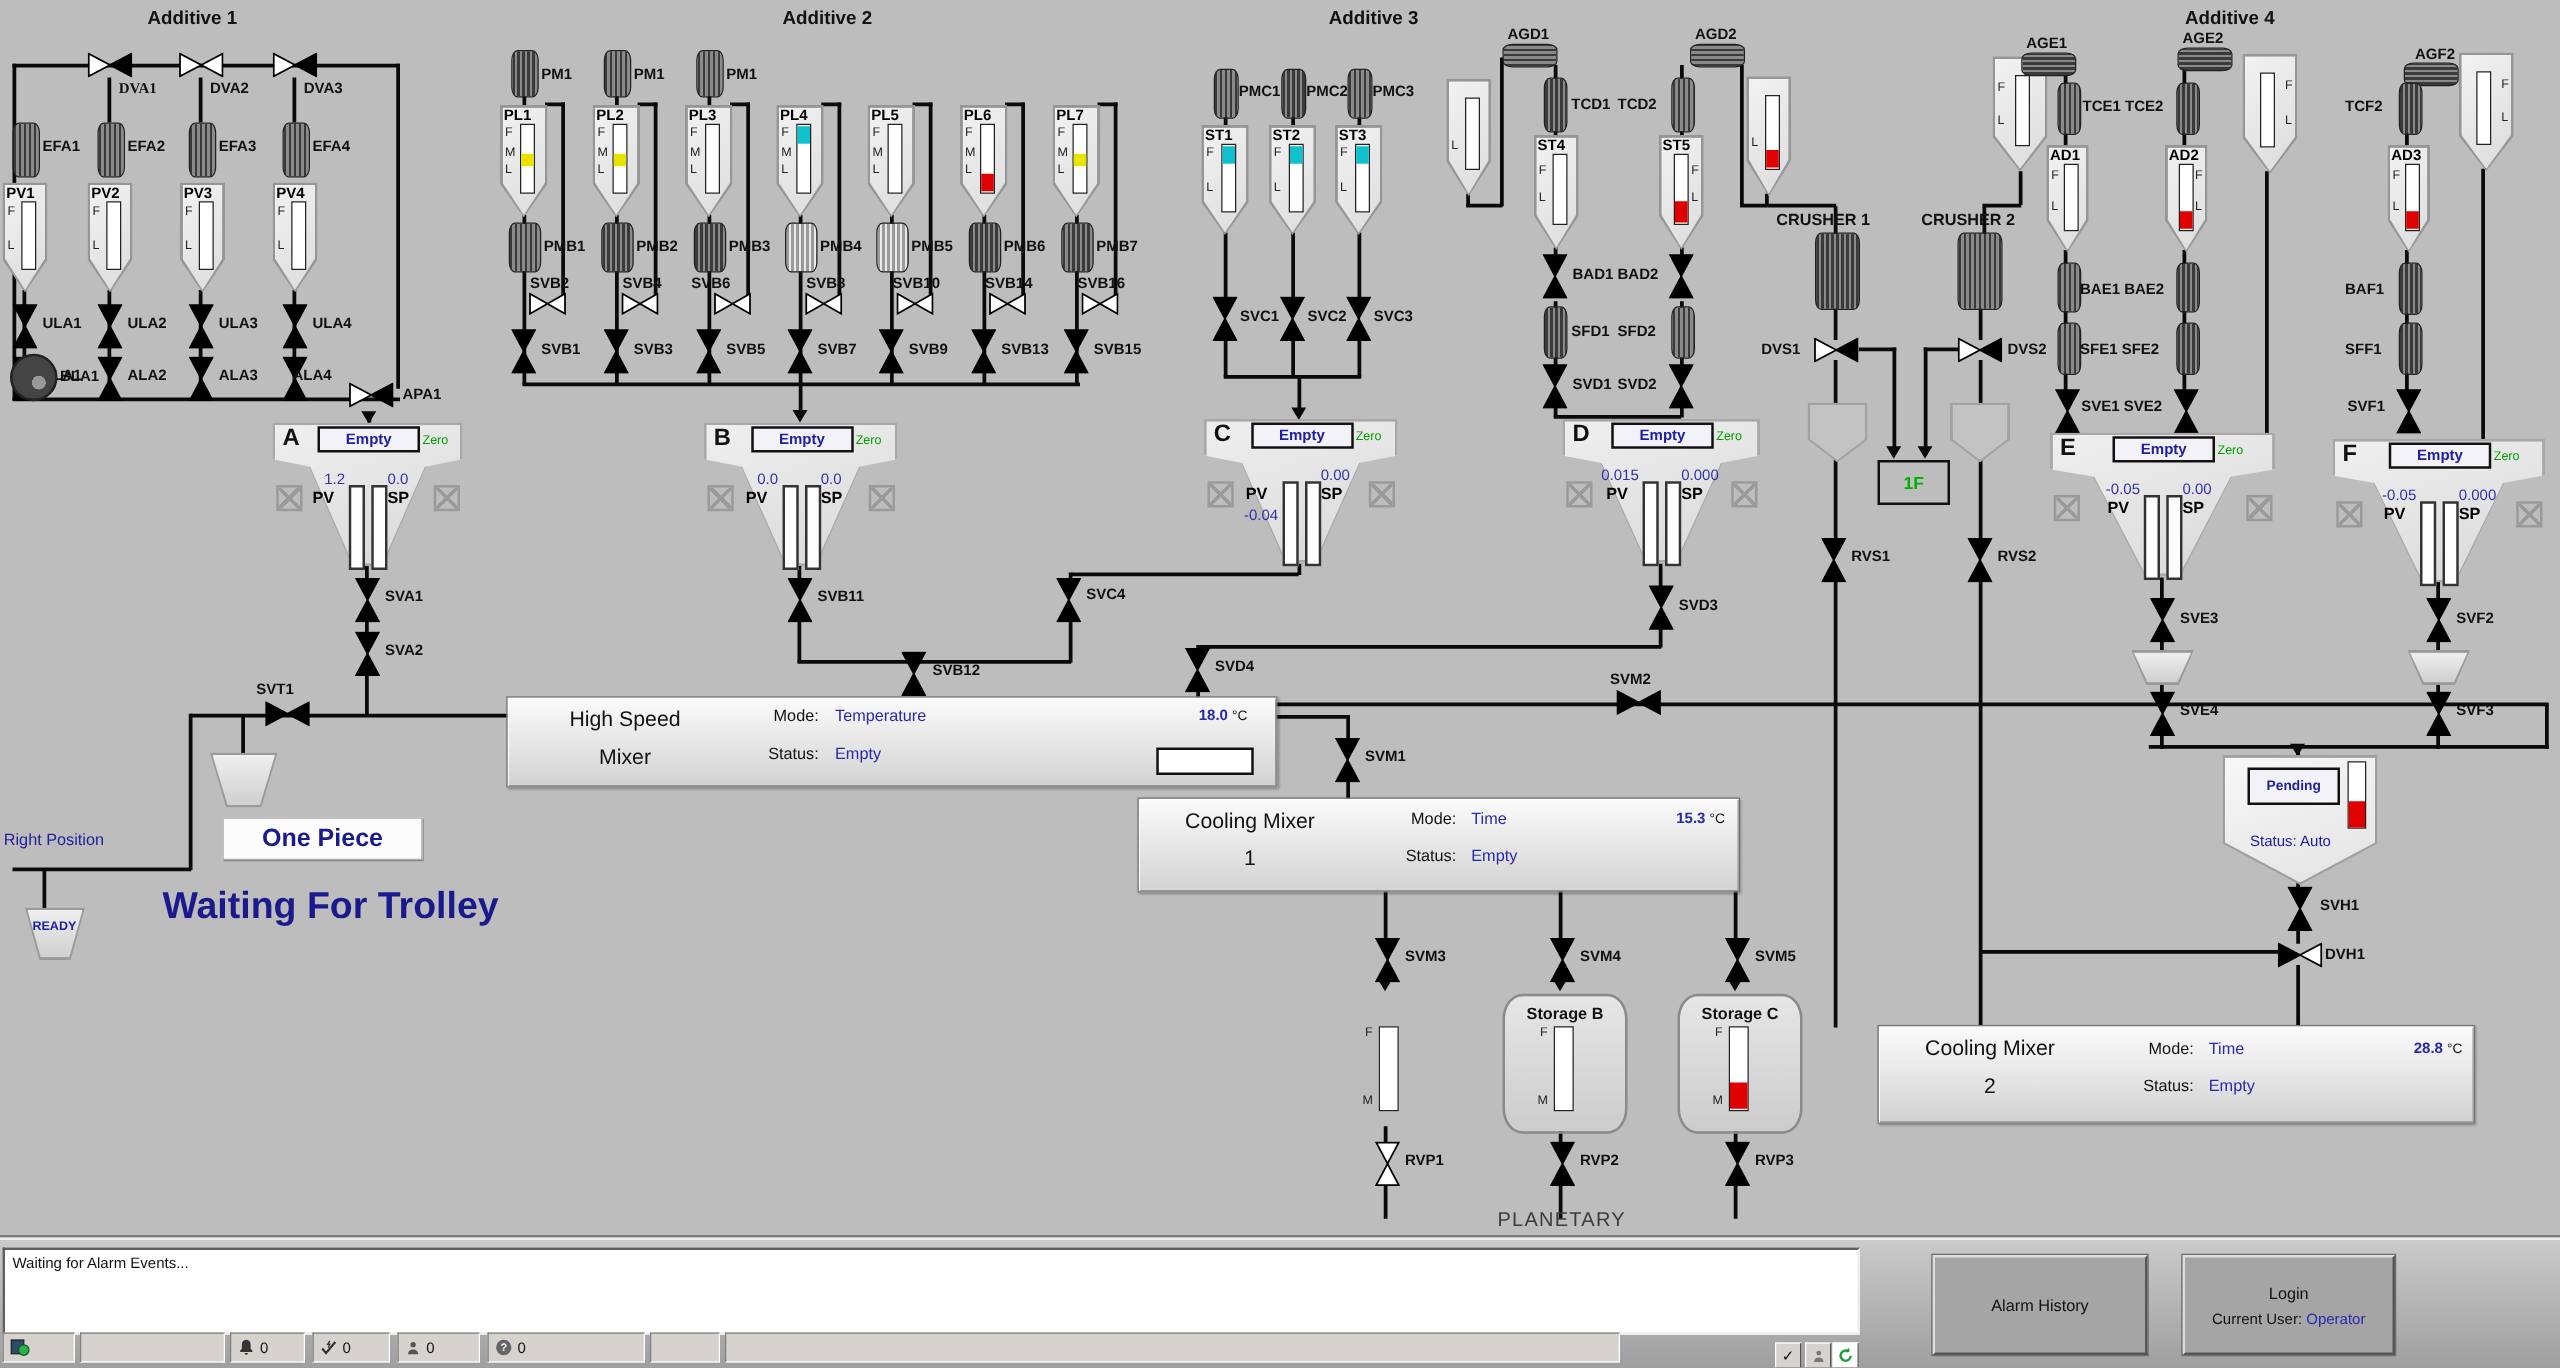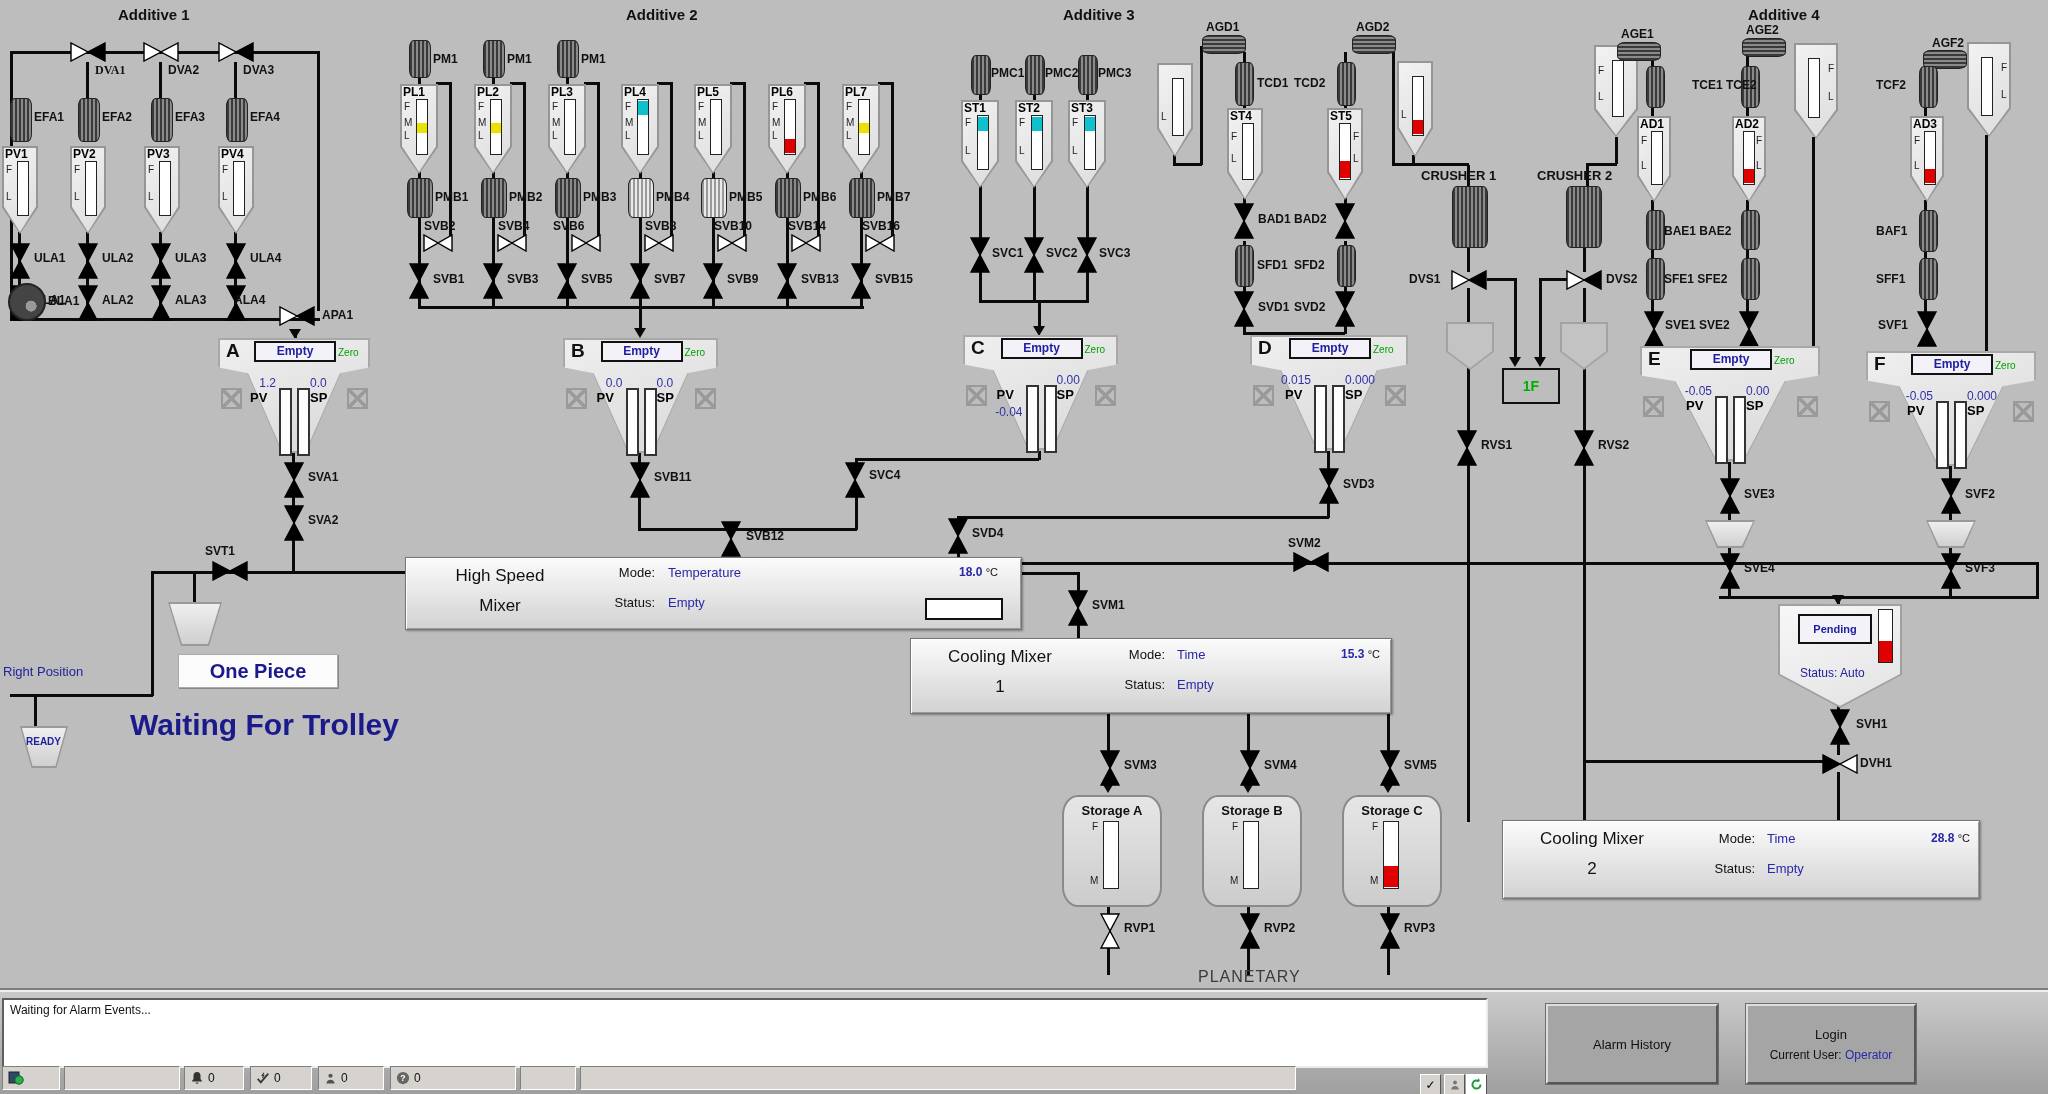--- a/index.html
+++ b/index.html
@@ -867,21 +867,21 @@
     <div class="motor-v" style="position: absolute; left: 1566px; top: 186px; width: 34px; height: 60px;"></div>
     <div class="blower" style="position: absolute; left: 8px; top: 283px; width: 34px; height: 34px;"></div>
     <div class="lbl" style="position: absolute; left: 48px; top: 294px;">BLA1</div>
     <div class="onefbox" style="position: absolute; left: 1502px; top: 368px; width: 54px; height: 32px; line-height: 32px;">1F</div>
     <div class="title" style="position: absolute; left: 118px; top: 6px;">Additive 1</div>
     <div class="title" style="position: absolute; left: 626px; top: 6px;">Additive 2</div>
     <div class="title" style="position: absolute; left: 1063px; top: 6px;">Additive 3</div>
     <div class="title" style="position: absolute; left: 1748px; top: 6px;">Additive 4</div>
     <div class="crusher" style="position: absolute; left: 1421px; top: 168px;">CRUSHER 1</div>
     <div class="crusher" style="position: absolute; left: 1537px; top: 168px;">CRUSHER 2</div>
-    <div class="lbl" style="position: absolute; left: 1666px; top: 78px; margin-left: 26px;">TCE1 TCE2</div>
+    <div class="lbl" style="position: absolute; left: 1666px; top: 78px;">TCE1 TCE2</div>
     <div class="lbl" style="position: absolute; left: 1664px; top: 224px;">BAE1 BAE2</div>
     <div class="lbl" style="position: absolute; left: 1664px; top: 272px;">SFE1 SFE2</div>
     <div class="lbl" style="position: absolute; left: 1665px; top: 318px;">SVE1 SVE2</div>
     <div class="lbl" style="position: absolute; left: 1878px; top: 318px;">SVF1</div>
     <div class="planetary" style="position: absolute; left: 1198px; top: 968px;">PLANETARY</div>
     <div class="rp" style="position: absolute; left: 3px; top: 664px;">Right Position</div>
     <div class="wft" style="position: absolute; left: 130px; top: 708px;">Waiting For Trolley</div>
     <div class="whO" style="position: absolute; left: 218px; top: 338px; width: 152px; height: 115px;"></div>
     <div class="whI" style="position: absolute; left: 220px; top: 340px; width: 148px; height: 111px;"></div>
     <div class="whLetter" style="position: absolute; left: 226px; top: 340px;">A</div>
@@ -985,23 +985,20 @@
     <div class="mlabel" style="position: absolute; left: 1670px; top: 861px;">Status:</div>
     <div class="mval" style="position: absolute; left: 1767px; top: 861px;">Empty</div>
     <div class="mtemp" style="position: absolute; left: 1890px; top: 831px;">28.8 <span class="u">°C</span></div>
     <div class="pendO" style="position: absolute; left: 1778px; top: 604px; width: 124px; height: 104px;"></div>
     <div class="pendI" style="position: absolute; left: 1780px; top: 606px; width: 120px; height: 100px;"></div>
     <div class="whStatus" style="position: absolute; left: 1798px; top: 614px; width: 70px; height: 26px; line-height: 26px; font-size: 11px;">Pending</div>
     <div class="hbar" style="position: absolute; left: 1878px; top: 609px; width: 13px; height: 52px;">
       <div class="hseg" style="top: 60%; height: 40%; background: rgb(224, 0, 0);"></div>
     </div>
     <div style="position: absolute; left: 1800px; top: 666px; font-size: 12px; color: rgb(32, 32, 160);">Status: Auto</div>
-    <div class="stank" style="position: absolute; left: 1062px; top: 795px; width: 96px; height: 108px;">
-      <div class="stname">Storage A</div>
-    </div>
     <div class="hbar" style="position: absolute; left: 1103px; top: 821px; width: 14px; height: 66px;"></div>
     <div class="hlet" style="position: absolute; left: 1092px; top: 821px;">F</div>
     <div class="hlet" style="position: absolute; left: 1090px; top: 875px;">M</div>
     <div class="stank" style="position: absolute; left: 1202px; top: 795px; width: 96px; height: 108px;">
       <div class="stname">Storage B</div>
     </div>
     <div class="hbar" style="position: absolute; left: 1243px; top: 821px; width: 14px; height: 66px;"></div>
     <div class="hlet" style="position: absolute; left: 1232px; top: 821px;">F</div>
     <div class="hlet" style="position: absolute; left: 1230px; top: 875px;">M</div>
     <div class="stank" style="position: absolute; left: 1342px; top: 795px; width: 96px; height: 108px;">

